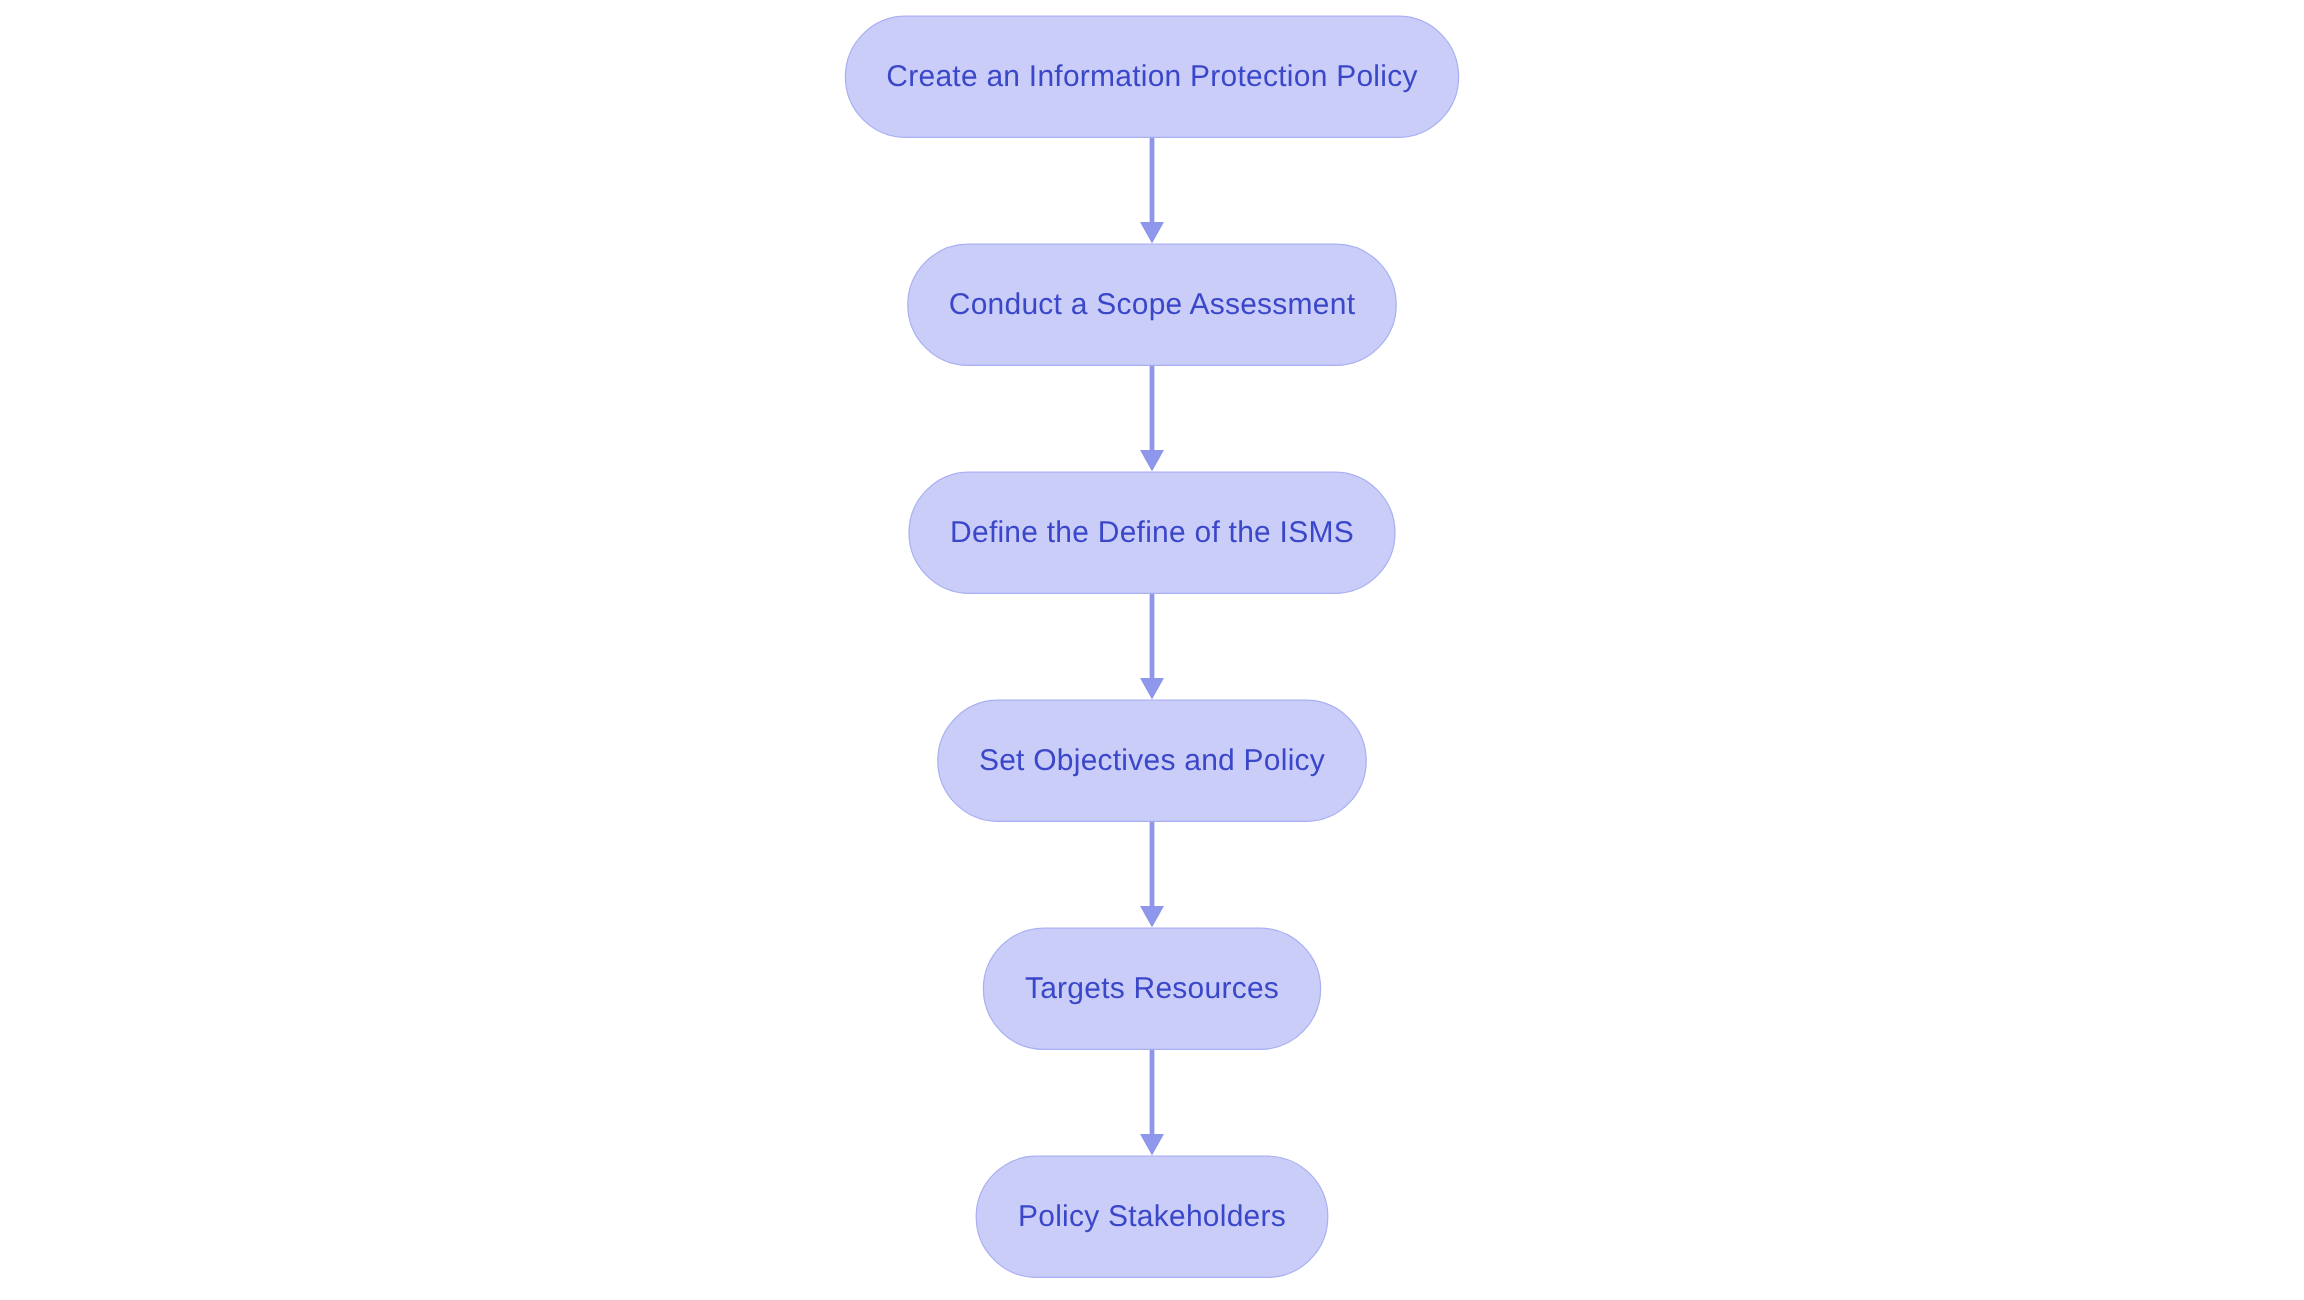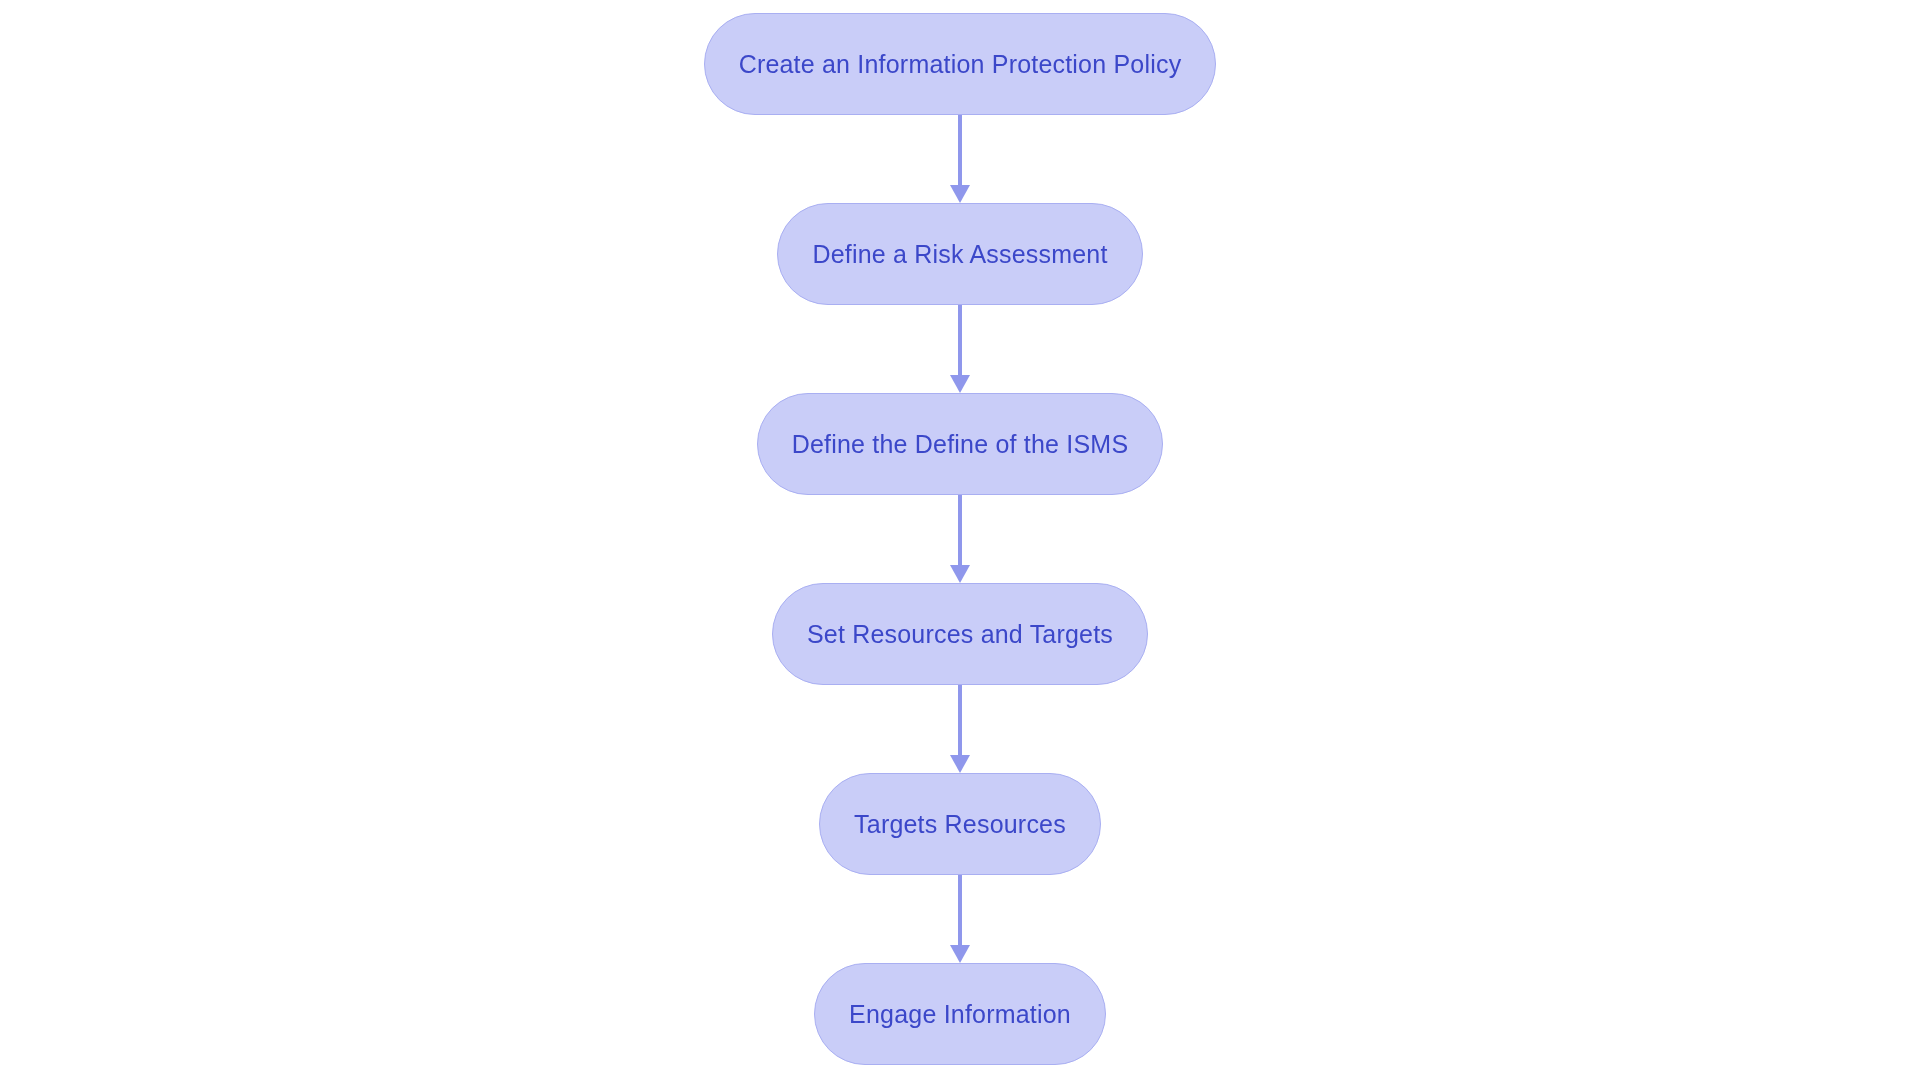--- a/index.html
+++ b/index.html
@@ -75,52 +75,52 @@
   <div class="node">
     <span class="node-label">Create an Information Protection Policy</span>
   </div>
 
   <div class="arrow">
     <div class="arrow-line"></div>
     <div class="arrow-head"></div>
   </div>
 
   <div class="node">
-    <span class="node-label">Define a Risk Assessment</span>
+    <span class="node-label">Conduct a Scope Assessment</span>
   </div>
 
   <div class="arrow">
     <div class="arrow-line"></div>
     <div class="arrow-head"></div>
   </div>
 
   <div class="node">
     <span class="node-label">Define the Define of the ISMS</span>
   </div>
 
   <div class="arrow">
     <div class="arrow-line"></div>
     <div class="arrow-head"></div>
   </div>
 
   <div class="node">
-    <span class="node-label">Set Resources and Targets</span>
+    <span class="node-label">Set Objectives and Policy</span>
   </div>
 
   <div class="arrow">
     <div class="arrow-line"></div>
     <div class="arrow-head"></div>
   </div>
 
   <div class="node">
     <span class="node-label">Targets Resources</span>
   </div>
 
   <div class="arrow">
     <div class="arrow-line"></div>
     <div class="arrow-head"></div>
   </div>
 
   <div class="node">
-    <span class="node-label">Engage Information</span>
+    <span class="node-label">Policy Stakeholders</span>
   </div>
 
 </div>
 
 </body></html>

